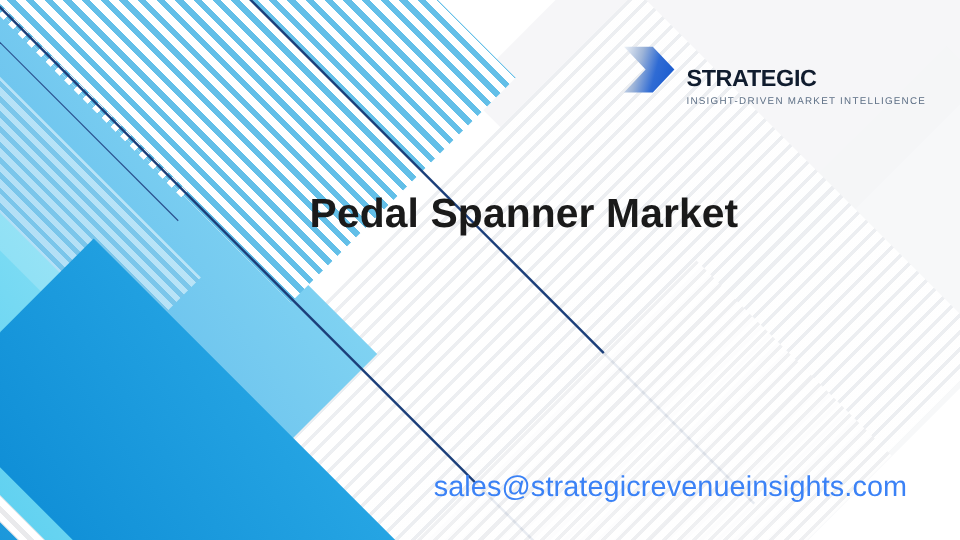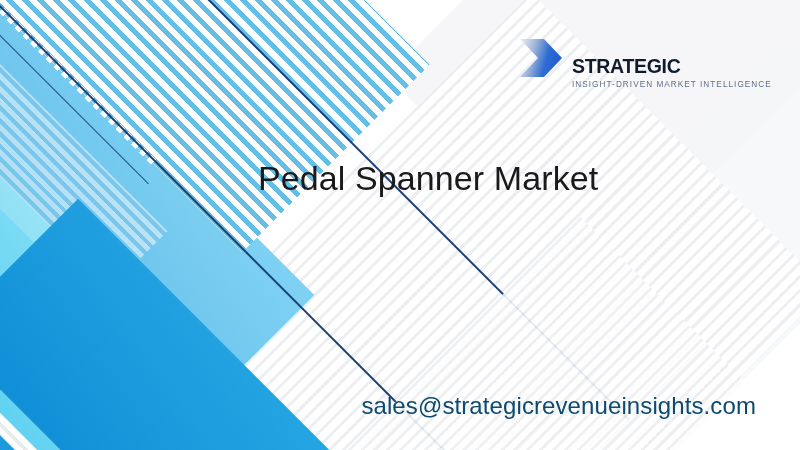--- a/index.html
+++ b/index.html
@@ -78,34 +78,34 @@
     margin-top: 3px;
   }
 
   
   #title {
     position: absolute;
     left: 258px;
     top: 158px;
     font-size: 34px;
     line-height: 40px;
-    font-weight: normal;
+    font-weight: bold;
     color: #1a1a1a;
     letter-spacing: 0.1px;
     white-space: nowrap;
   }
 
   
   #email {
     position: absolute;
     right: 44px;
     top: 391px;
     font-size: 24px;
     line-height: 30px;
-    color: #0c4a6e;
+    color: #3b82f6;
     letter-spacing: 0.1px;
     white-space: nowrap;
   }
 </style>
 </head>
 <body>
 
 <div id="slide">
 
   <div id="artwork">

